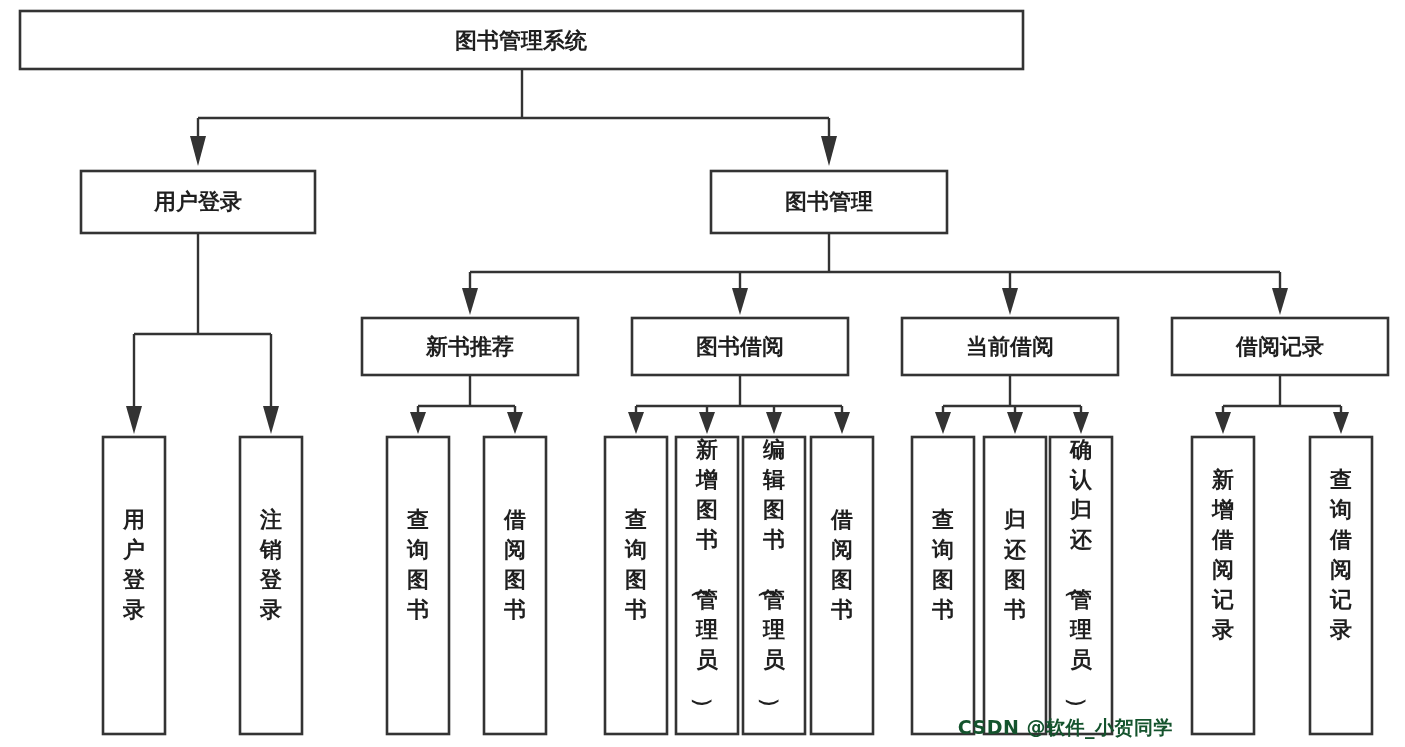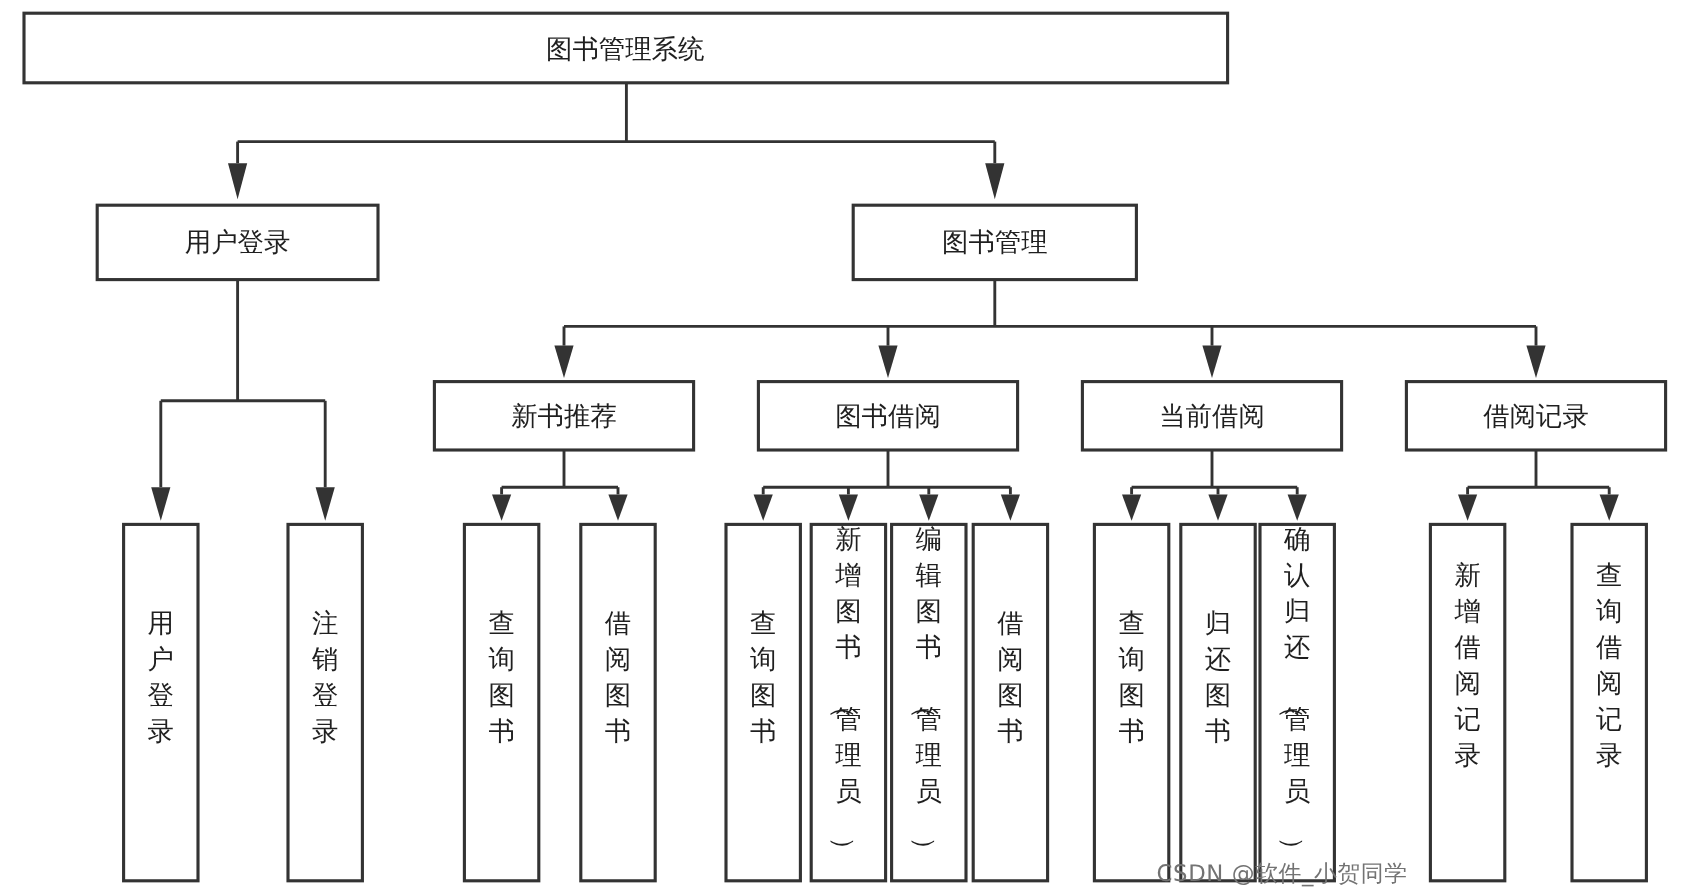--- a/index.html
+++ b/index.html
@@ -11,20 +11,21 @@
     width: 1405px;
     height: 747px;
     font-family: "DejaVu Sans", "Liberation Sans", sans-serif;
     overflow: hidden;
     position: relative;
   }
   #diagram-root {
     position: relative;
     width: 1181px;
     height: 747px;
+    font-weight: bold;
   }
   svg.flow {
     position: absolute;
     top: 0;
     left: 0;
     width: 1405px;
     height: 747px;
   }
   .node-box {
     fill: #ffffff;
@@ -53,21 +54,21 @@
   .arrow-head {
     fill: #333333;
     stroke: none;
   }
   .watermark {
     position: absolute;
     right: 8px;
     bottom: 6px;
     font-family: "DejaVu Sans", "Liberation Sans", sans-serif;
     font-size: 19px;
-    color: #737373;
+    color: #14532d;
     white-space: nowrap;
     letter-spacing: 0.5px;
     user-select: none;
   }
 </style>
 </head>
 <body>
 
 <div id="diagram-root">
 

